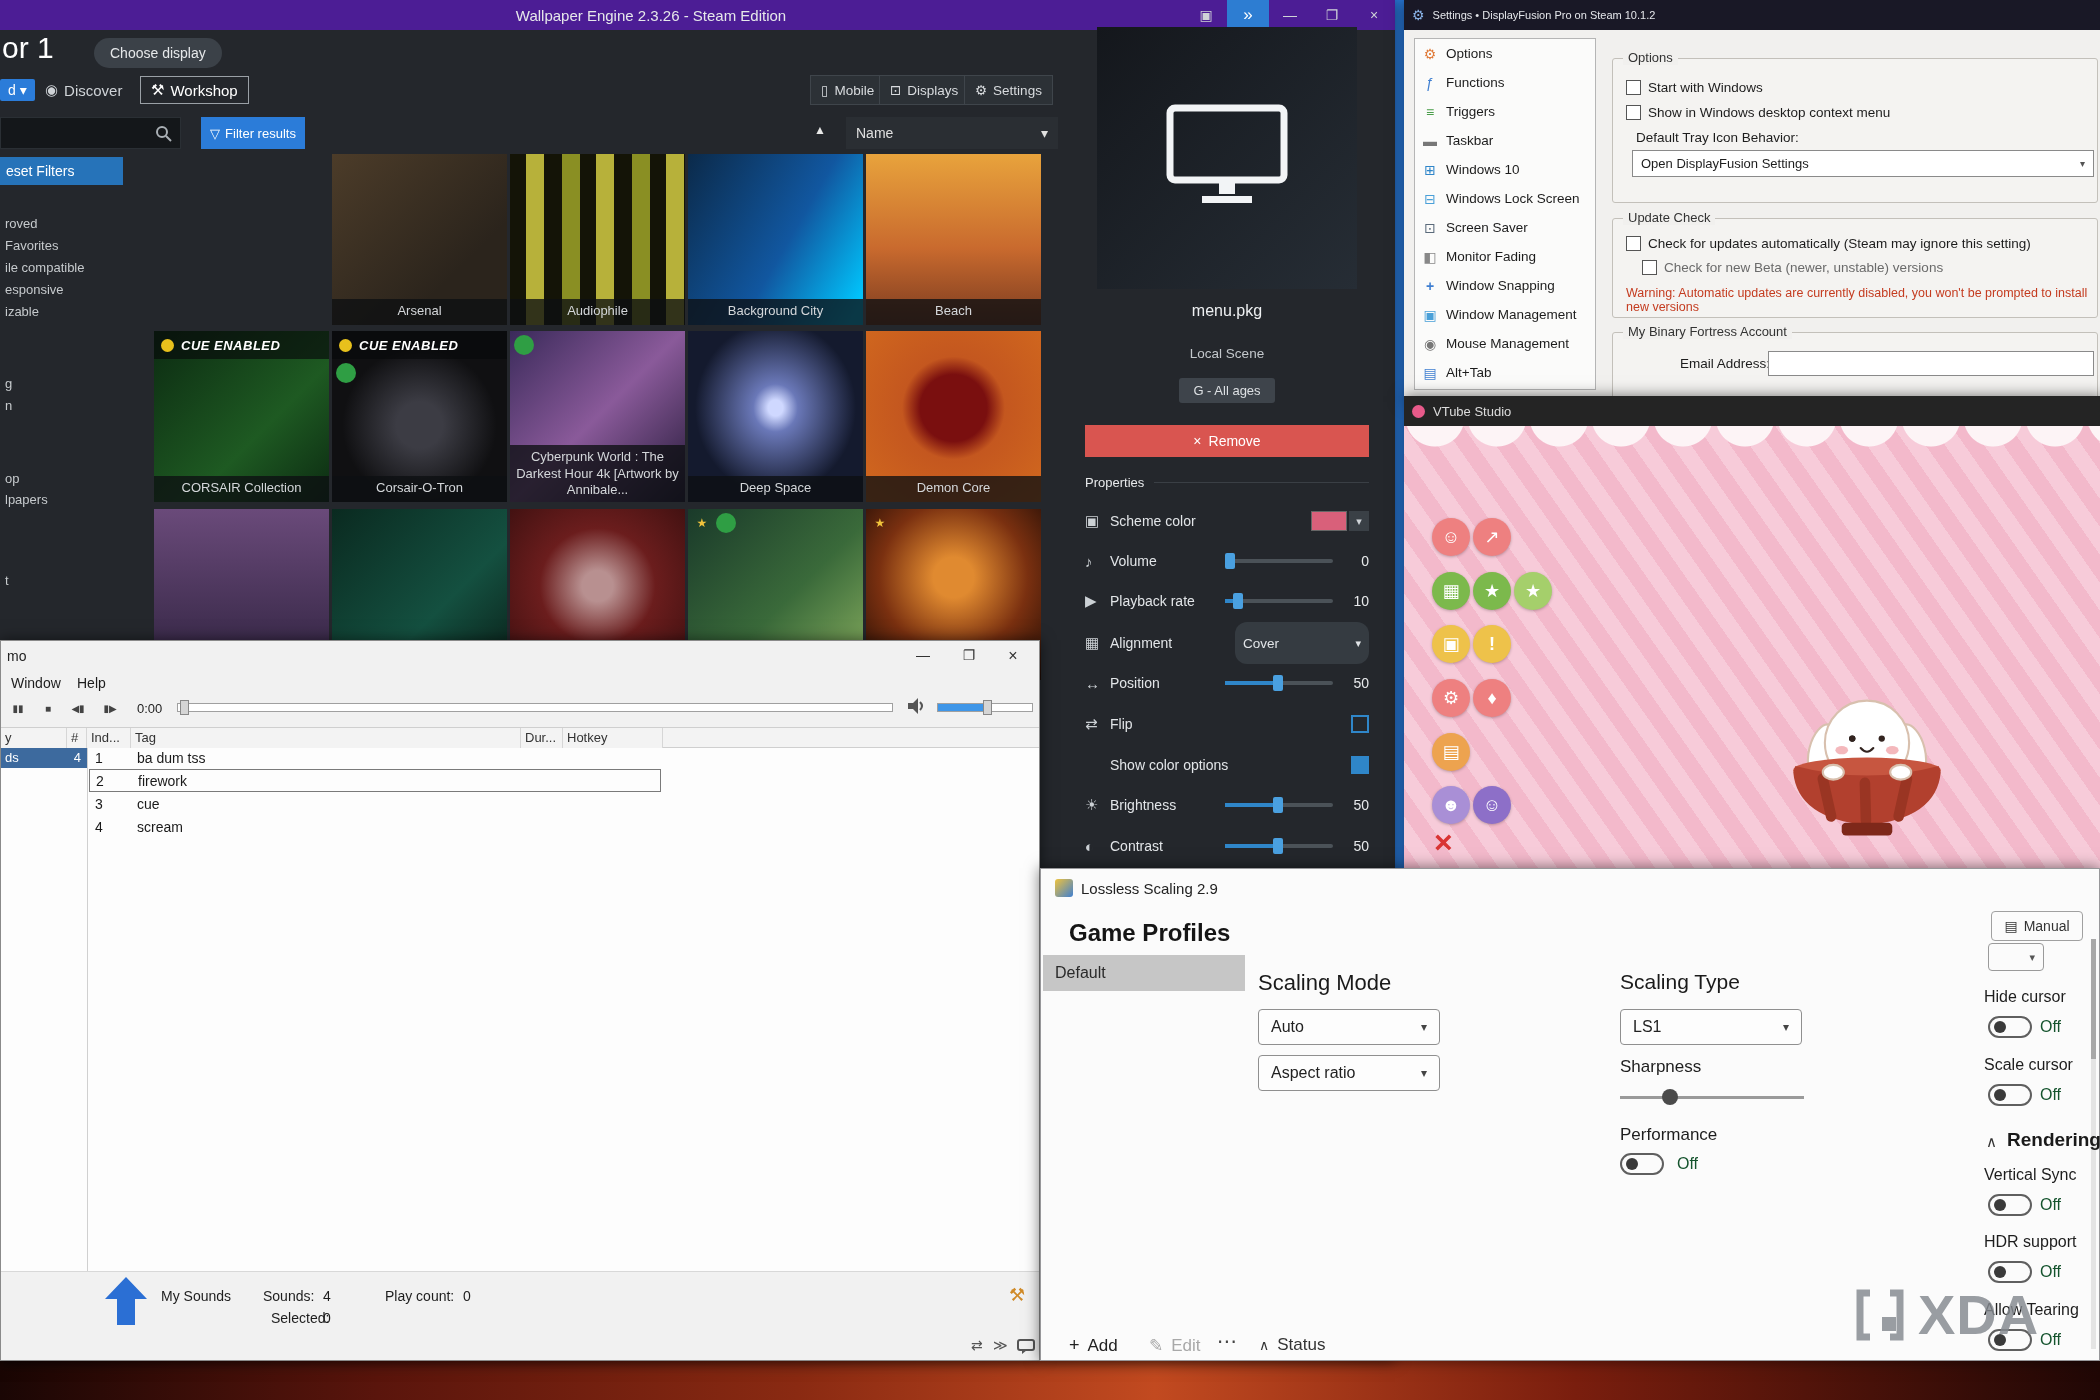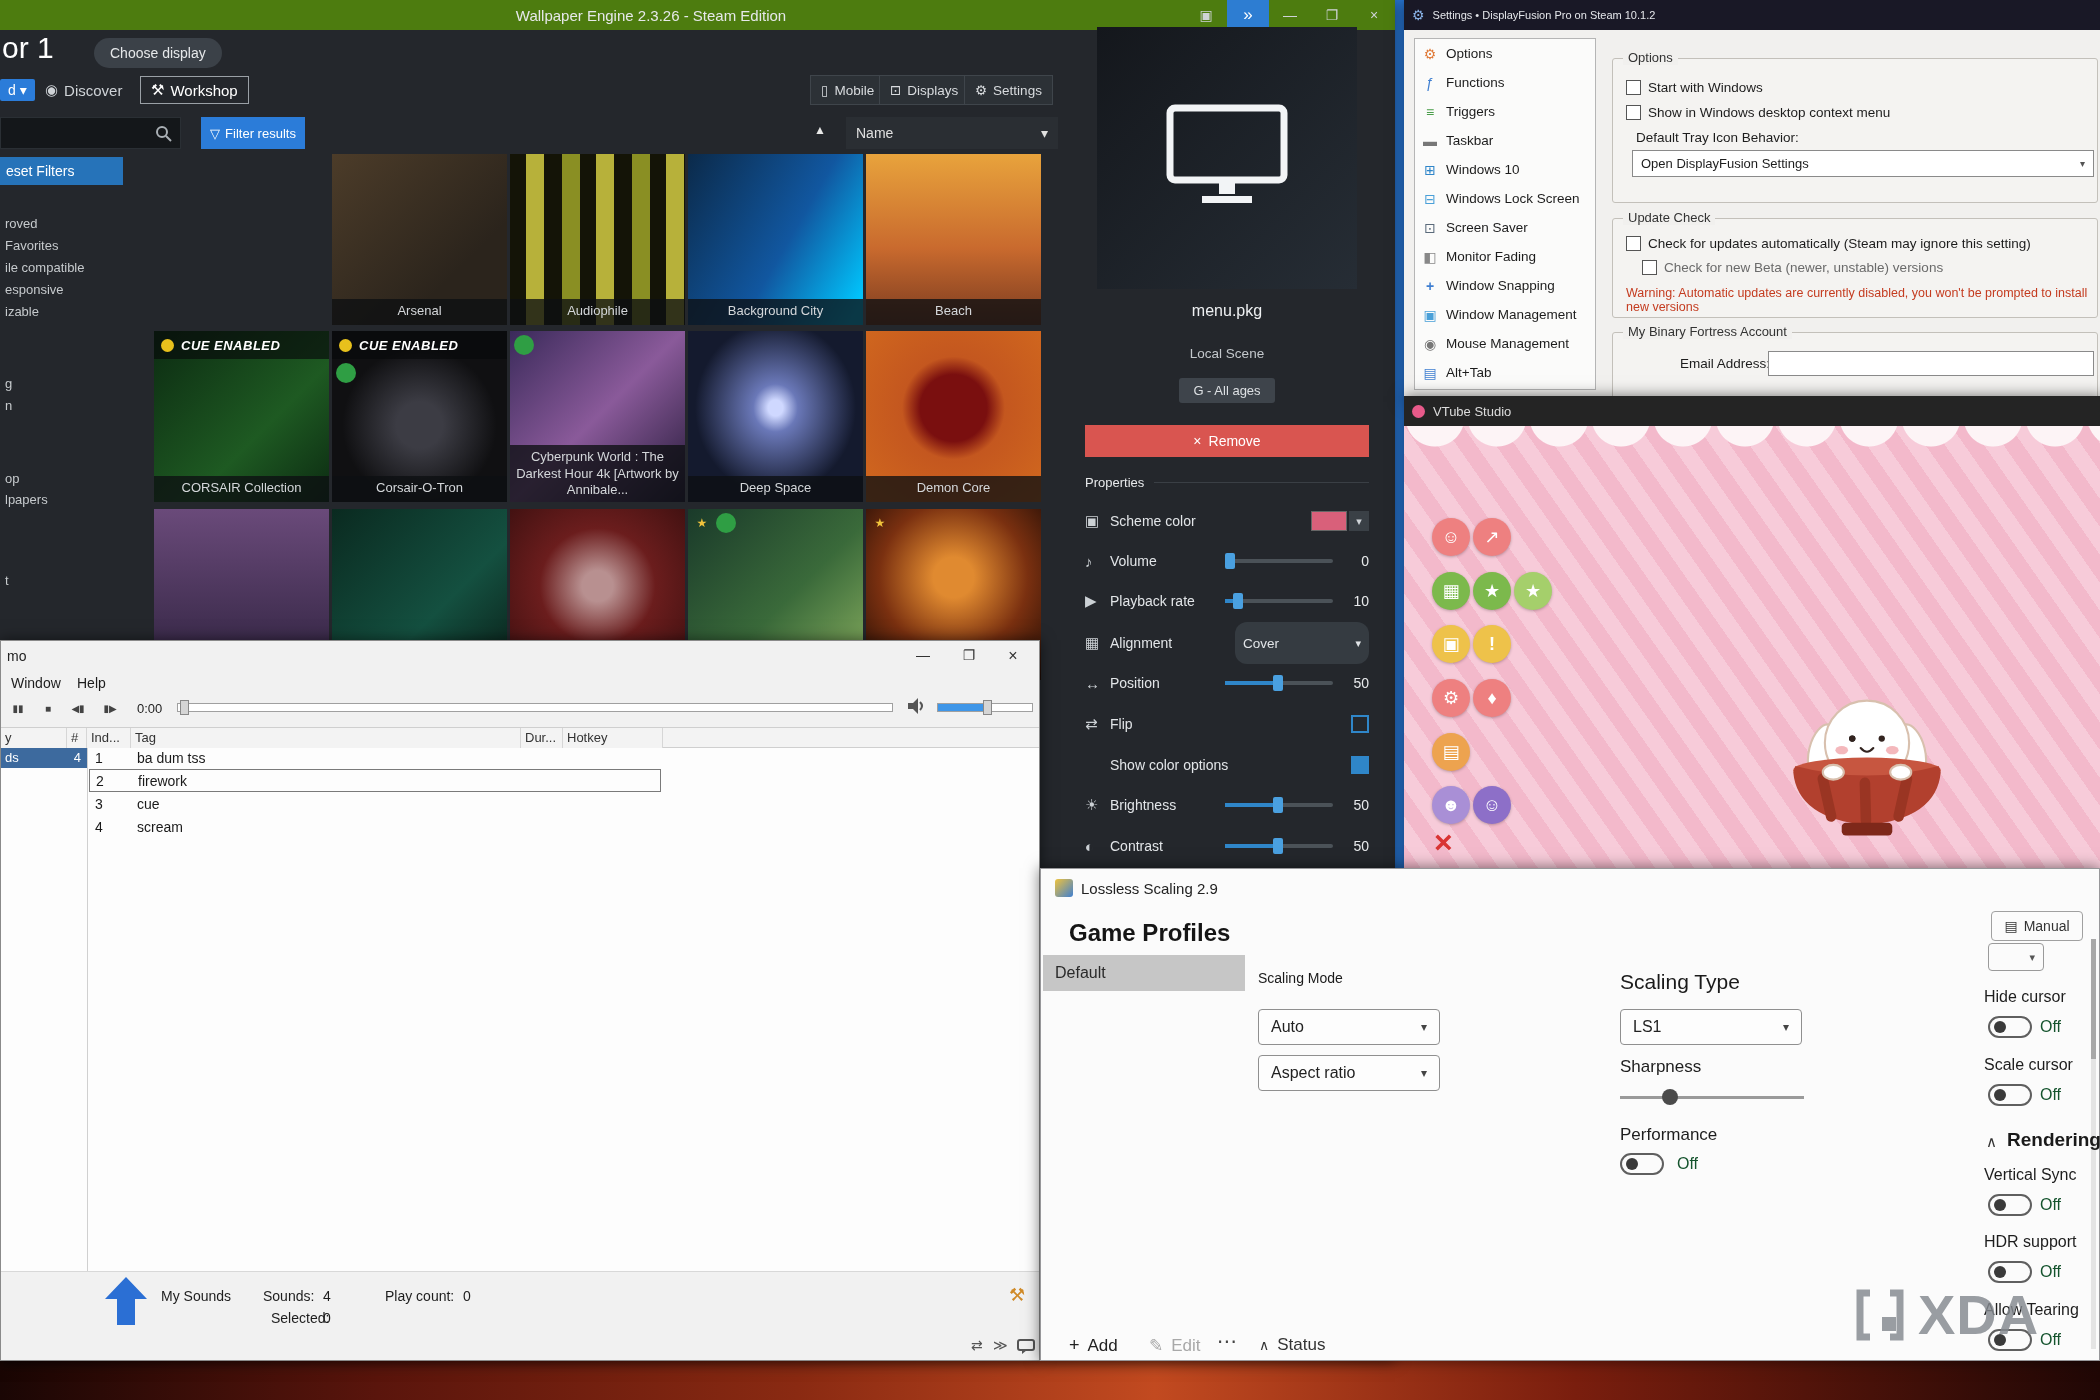--- a/index.html
+++ b/index.html
@@ -2,21 +2,21 @@
 <html><head>
 <meta charset="utf-8">
 <style>
   *{margin:0;padding:0;box-sizing:border-box;font-family:"Liberation Sans","DejaVu Sans",sans-serif;}
   body{width:2100px;height:1400px;overflow:hidden;position:relative;background:#0c0c10;}
   .abs{position:absolute;}
   .fr{display:flex;align-items:center;}
   .win{position:absolute;box-shadow:0 0 14px rgba(0,0,0,.55);}
   
   #we{left:0;top:0;width:1395px;height:1361px;background:#24272c;color:#dfe2e5;}
-  .we-tb{position:absolute;left:0;top:0;width:100%;height:30px;background:#4d7c0f;}
+  .we-tb{position:absolute;left:0;top:0;width:100%;height:30px;background:#4c1d95;}
   .we-title{position:absolute;left:651px;top:7px;transform:translateX(-50%);font-size:15px;color:#e6e8ea;}
   .wc{width:42px;height:30px;display:flex;align-items:center;justify-content:center;font-size:14px;color:#cfd3d7;}
   .tile{position:absolute;width:175px;height:171px;overflow:hidden;}
   .cap{position:absolute;left:0;right:0;bottom:0;background:rgba(13,15,18,.78);color:#d4d7da;font-size:13px;line-height:1.25;text-align:center;padding:4px 4px;min-height:26px;}
   .banner{position:absolute;left:0;right:0;top:0;height:28px;background:rgba(8,9,11,.66);display:flex;align-items:center;padding-left:7px;gap:7px;}
   .bdot{width:13px;height:13px;border-radius:50%;background:#e8c11c;display:inline-block;}
   .bantxt{color:#fff;font-weight:bold;font-style:italic;font-size:13px;letter-spacing:.5px;}
   .badge{position:absolute;top:4px;width:20px;height:20px;border-radius:50%;display:flex;align-items:center;justify-content:center;font-size:12px;}
   .sideitem{position:absolute;left:5px;font-size:13px;color:#c6cacd;white-space:nowrap;}
   .prow{position:absolute;left:1085px;width:284px;height:30px;display:flex;align-items:center;}
@@ -512,21 +512,21 @@
     <span>▤</span>
     <span>Manual</span>
   </div>
   <div class="abs" style="left:1050px;top:70px;width:5px;height:410px;background:#e4e4e4;">
     <span class="abs" style="left:0;top:0;width:5px;height:120px;background:#a8a8a8;display:block;"></span>
   </div>
 
   <span class="abs" style="left:28px;top:50px;font-size:24px;font-weight:600;color:#151515;">Game Profiles</span>
   <div class="abs" style="left:2px;top:86px;width:202px;height:36px;background:#c6c6c6;font-size:16px;color:#2a2a2a;line-height:36px;padding-left:12px;">Default</div>
 
-  <span class="abs" style="left:217px;top:101px;font-size:14px;color:#1a1a1a;">Scaling Mode</span>
+  <span class="abs" style="left:217px;top:101px;font-size:22px;color:#1a1a1a;">Scaling Mode</span>
   <div class="lsdd" style="left:217px;top:140px;">
     <span>Auto</span>
       <span style="font-size:12px;color:#444;">▾</span>
   </div>
   <div class="lsdd" style="left:217px;top:186px;">
     <span>Aspect ratio</span>
       <span style="font-size:12px;color:#444;">▾</span>
   </div>
 
   <span class="abs" style="left:579px;top:101px;font-size:21px;color:#1a1a1a;">Scaling Type</span>

